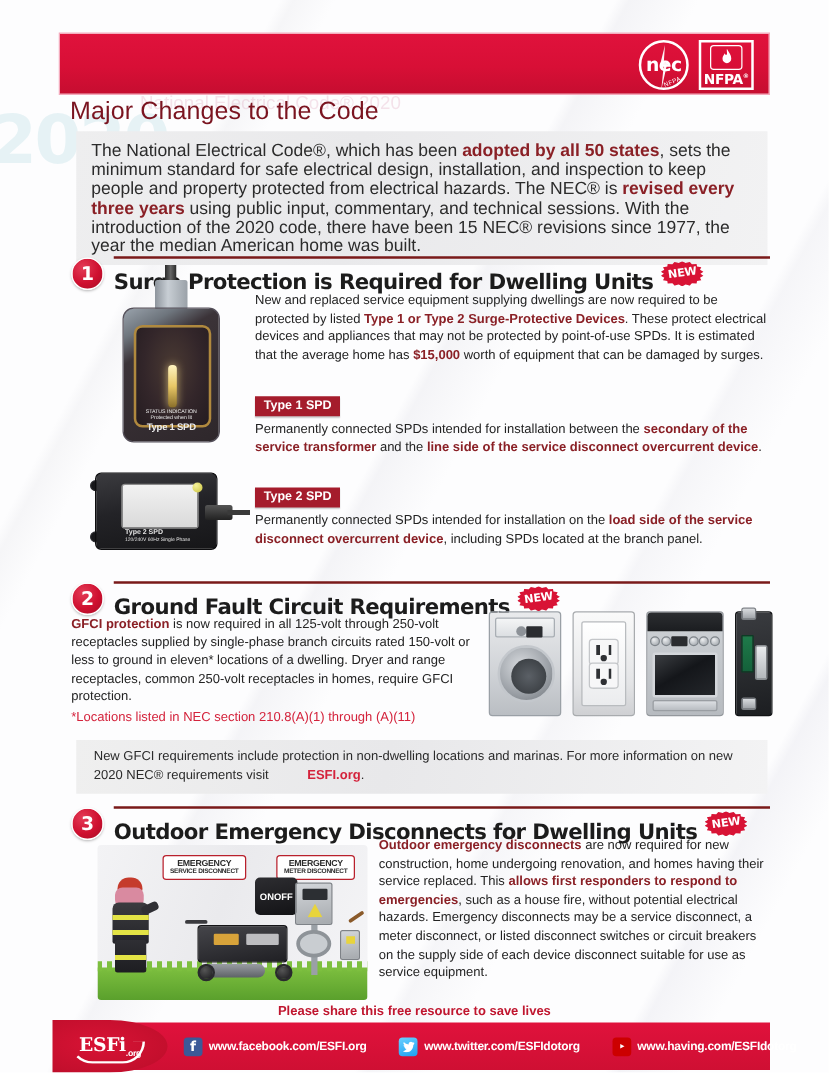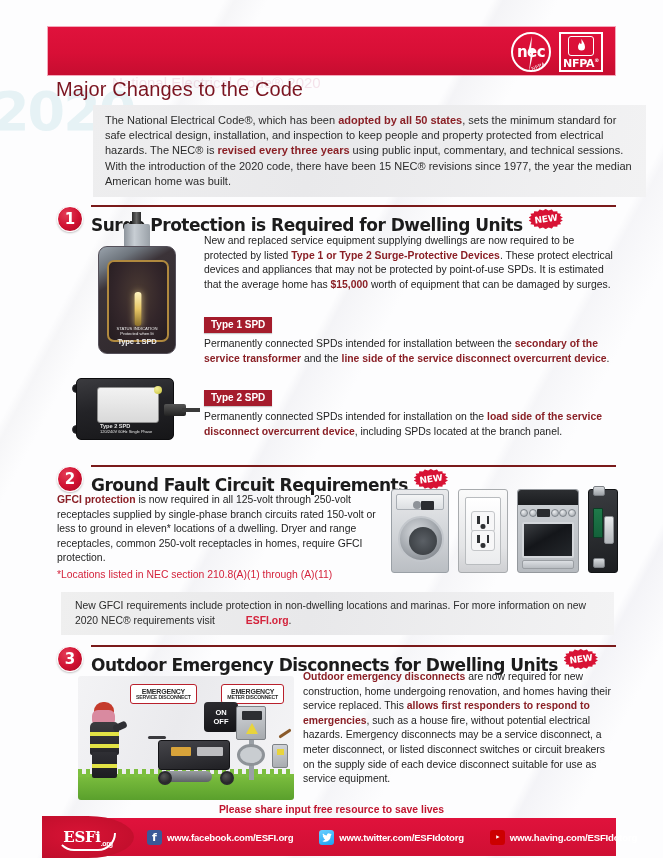--- a/index.html
+++ b/index.html
@@ -83,21 +83,21 @@
   .subtitle {
     position: absolute; left: 56px; top: 78px;
     font-size: 20px; color: #7a1420; letter-spacing: .1px;
   }
 
   
   .intro {
     position: absolute; left: 61px; top: 105px; width: 553px; min-height: 84px;
     background: linear-gradient(100deg,#eeeeef 0%,#e9e9eb 40%,#f2f2f3 100%);
     padding: 8px 12px 8px 12px;
-    font-size: 11px; line-height: 15.2px; color: #2b2b2b; margin-left: 32px;
+    font-size: 14px; line-height: 15.2px; color: #2b2b2b;
   }
   .intro b { color: #8a2026; }
 
   
   .sec-head { position: absolute; height: 30px; }
   .sec-num {
     position: absolute; left: 0; top: 1px; width: 26px; height: 26px;
     border-radius: 50%;
     background: radial-gradient(circle at 35% 30%, #e33b56 0%, #cf1030 55%, #a50d26 100%);
     border: 1.5px solid #ffffff;
@@ -285,21 +285,21 @@
   .gen .pnl { position:absolute; left:12px; top:6px; width:20px; height:9px; background:#d8a33a; border-radius:1px;}
   .gen .pnl2{ position:absolute; left:38px; top:6px; width:26px; height:9px; background:#bdbdc0; border-radius:1px;}
   .gen .eng { position:absolute; left:10px; bottom:-2px; width:50px; height:11px;
     background: linear-gradient(180deg,#9a9ea3,#5e6267); border-radius:6px;}
   .gen .w1,.gen .w2 { position:absolute; bottom:-5px; width:14px; height:14px; border-radius:50%;
     background: radial-gradient(circle at 38% 32%,#555,#1a1a1d); border:2px solid #2a2a2e;}
   .gen .w1{ left:6px;} .gen .w2{ right:2px;}
   .gen .hnd{ position:absolute; left:-4px; top:4px; width:18px; height:3px; background:#3a3a3e; border-radius:2px;}
   .onoff { position:absolute; left:126px; top:26px; width:34px; height:30px;
     background: linear-gradient(170deg,#2d2d31,#131316); border-radius:4px;
-    display:flex; flex-direction:column; align-items:center; justify-content:center;}
+    display:flex; flex-direction:row; align-items:center; justify-content:center;}
   .onoff span { color:#fff; font-size:7.5px; font-weight:700; line-height:9px;}
   .meter { position:absolute; right:14px; bottom:20px; width:54px; height:74px;}
   .meter .bx { position:absolute; left:10px; top:0; width:30px; height:34px;
     background: linear-gradient(170deg,#d3d6da,#a6aaae); border:1px solid #7e8287; border-radius:2px;}
   .meter .scr2{ position:absolute; left:5px; top:4px; width:20px; height:9px; background:#2c2f33; border-radius:1px;}
   .meter .warn{ position:absolute; left:9px; top:16px; width:12px; height:11px; background:#e8d43c;
     clip-path: polygon(50% 0,100% 100%,0 100%);}
   .meter .pole{ position:absolute; left:23px; top:34px; width:5px; height:40px; background:#9aa0a6;}
   .meter .ring{ position:absolute; left:11px; top:38px; width:28px; height:22px; border-radius:50%;
     border:3px solid #8e9398; background:#c9cdd1;}
@@ -550,21 +550,21 @@
           <i></i>
         </div>
       <div class="hnd2"></div>
     </div>
   </div>
 
   <div class="body-txt" style="position:absolute; left:303px; top:670px; width:311px;">
     <b>Outdoor emergency disconnects</b><span> are now required for new construction, home undergoing renovation, and homes having their service replaced. This </span><b>allows first responders to respond to emergencies</b><span>, such as a house fire, without potential electrical hazards. Emergency disconnects may be a service disconnect, a meter disconnect, or listed disconnect switches or circuit breakers on the supply side of each device disconnect suitable for use as service equipment.</span>
   </div>
 
-  <div class="share">Please share input free resource to save lives</div>
+  <div class="share">Please share this free resource to save lives</div>
 
   <div class="footer">
     <div class="esfi-logo">
       <span class="t"><span>ESFi</span><sub>.org</sub></span>
       <span class="swoosh"></span>
     </div>
     <div class="social">
       <div class="item">
         <span class="ic ic-fb">f</span>
         <span class="lk">www.facebook.com/ESFI.org</span>

